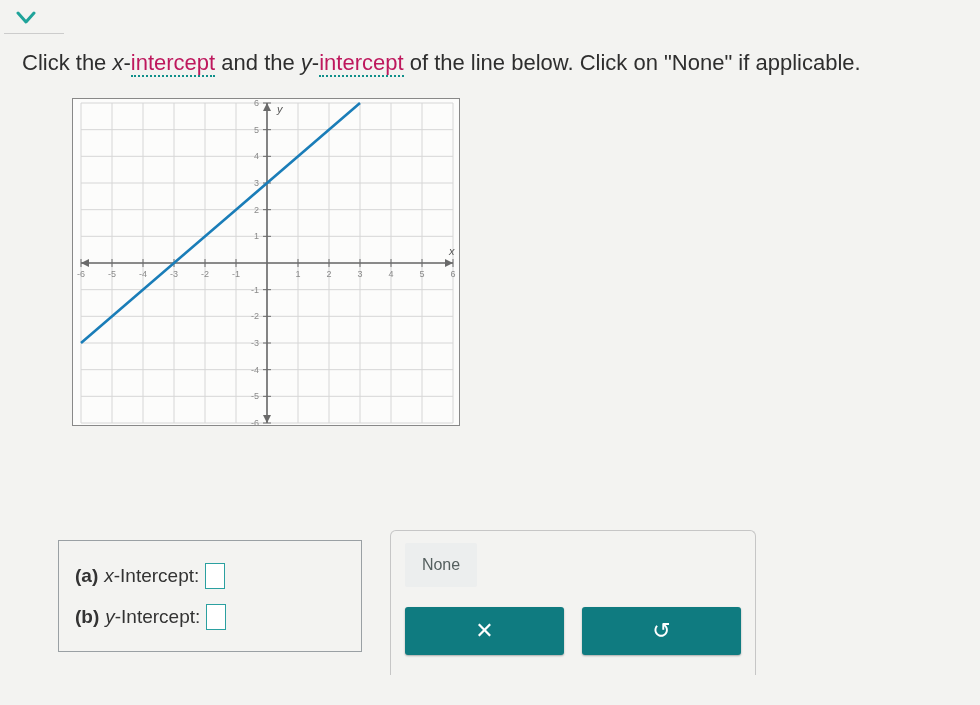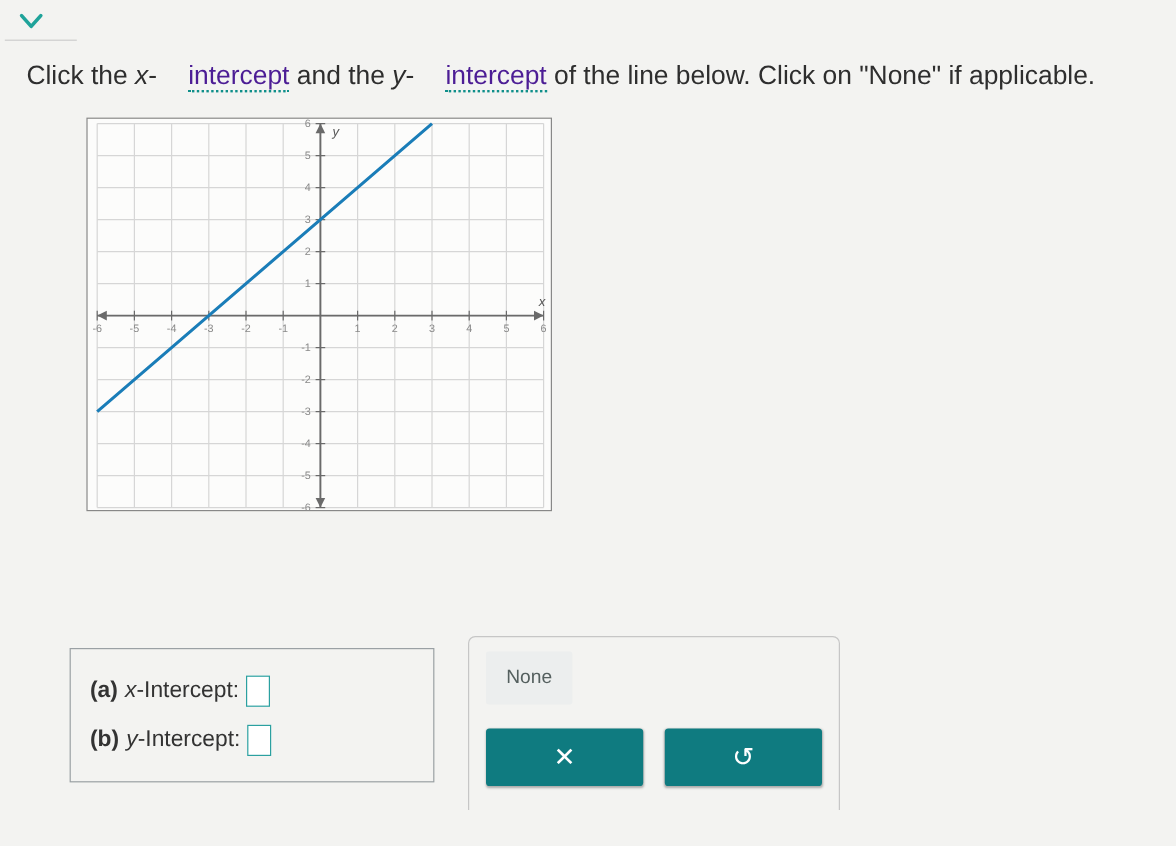--- a/index.html
+++ b/index.html
@@ -21,24 +21,23 @@
   }
   .prompt {
     position: absolute;
     top: 48px; left: 22px; right: 12px;
     font-size: 22px;
     color: #2e2e2e;
     line-height: 1.35;
   }
   .prompt em { font-style: italic; }
   .link-term {
-    color: #4c1d95;
+    color: #be185d;
     border-bottom: 2px dotted #0f8f8a;
     cursor: pointer;
-    margin-left: 26px;
   }
   .graph-box {
     position: absolute;
     top: 98px; left: 72px;
     width: 388px; height: 328px;
     border: 1px solid #888;
     background: #fcfcfb;
   }
   .answer-panel {
     position: absolute;
@@ -58,21 +57,21 @@
   .answer-row em { font-style: italic; }
   .ans-input {
     width: 20px; height: 26px;
     border: 1px solid #2ba0a0;
     background: #fff;
     display:inline-block;
   }
   .tool-panel {
     position: absolute;
     top: 530px; left: 390px;
-    width: 310px; height: 145px;
+    width: 366px; height: 145px;
     border-top: 1px solid #c6c6c6;
     border-left: 1px solid #c6c6c6;
     border-right: 1px solid #c6c6c6;
     border-radius: 6px 6px 0 0;
     padding: 12px 14px 0 14px;
     background: transparent;
   }
   .none-btn {
     width: 72px; height: 44px;
     background: #eceeee;

